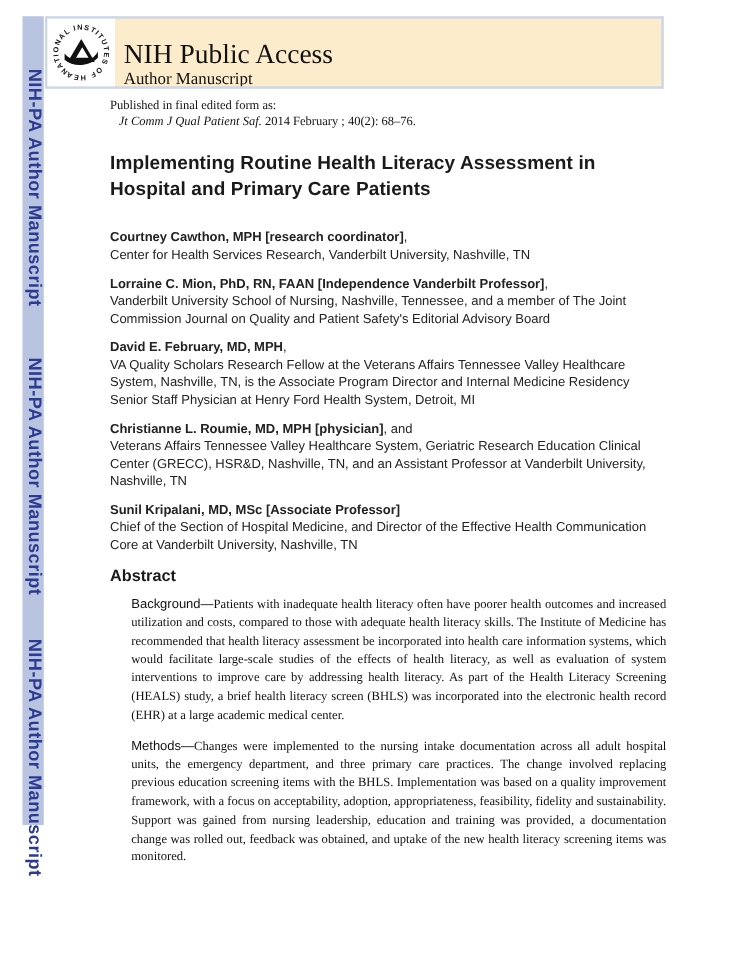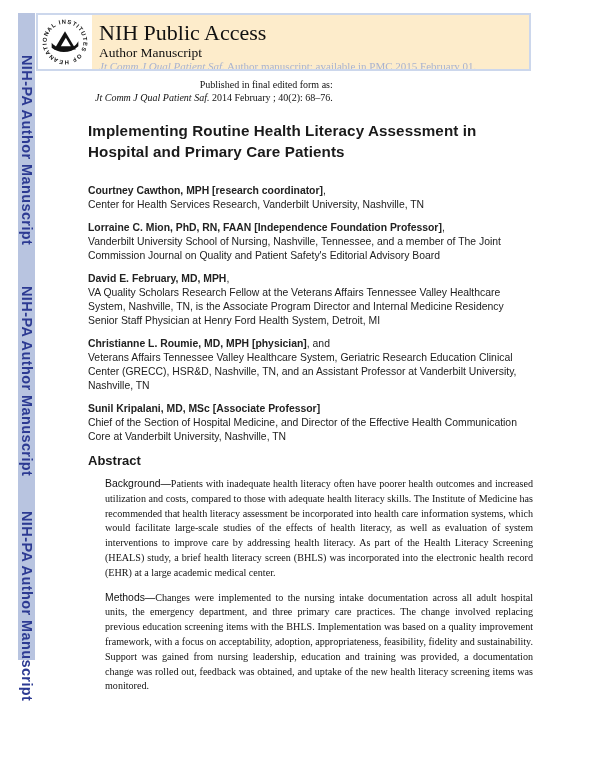--- a/index.html
+++ b/index.html
@@ -26,28 +26,28 @@
 
   
   .banner {
     position:absolute; left:36px; top:13px; width:495px; height:58px;
     background:#fdeccb; border:2px solid #ccd7ec; display:flex; align-items:stretch;
   }
   .logo-box {
     width:54px; background:#ffffff; flex:0 0 54px;
     display:flex; align-items:center; justify-content:center;
   }
-  .banner-text { padding:6px 0 0 7px; overflow:hidden; }
+  .banner-text { padding:16px 0 0 7px; overflow:hidden; }
   .banner-title { font-family:"Liberation Serif", serif; font-size:22px; font-weight:400; color:#111; line-height:24px; }
   .banner-subtitle { font-family:"Liberation Serif", serif; font-size:13.5px; font-weight:400; color:#111; line-height:15px; }
   .banner-citation { font-family:"Liberation Serif", serif; font-size:11px; color:#a9b3cf; line-height:13px; white-space:nowrap; }
   .banner-citation .jrnl { font-style:italic; }
 
   
-  .pubblock { position:absolute; left:88px; top:78px; font-size:10px; line-height:13px;text-align:right; }
+  .pubblock { position:absolute; left:88px; top:78px; font-size:10px; line-height:13px; }
   .pubblock .pubcite { padding-left:7px;font-family:Liberation Serif, serif; }
   .pubblock .jrnl { font-style:italic; }
 
   
   .content { position:absolute; left:88px; top:120px; width:445px; }
   h1.title {
     font-family:"Liberation Sans", sans-serif; font-size:15.2px; font-weight:700;
     line-height:21px; color:#1a1a1a; margin-bottom:22px; letter-spacing:0.1px;
   }
   .author { font-family:"Liberation Sans", sans-serif; font-size:10.4px; line-height:14px; margin-bottom:9px; color:#222; }
@@ -106,21 +106,21 @@
 
   <div class="content">
     <h1 class="title">Implementing Routine Health Literacy Assessment in Hospital and Primary Care Patients</h1>
 
     <div class="author">
       <div><span class="aname">Courtney Cawthon, MPH [research coordinator]</span><span>,</span></div>
       <div>Center for Health Services Research, Vanderbilt University, Nashville, TN</div>
     </div>
 
     <div class="author">
-      <div><span class="aname">Lorraine C. Mion, PhD, RN, FAAN [Independence Foundation Professor]</span><span>,</span></div>
+      <div><span class="aname">Lorraine C. Mion, PhD, RN, FAAN [Independence Vanderbilt Professor]</span><span>,</span></div>
       <div>Vanderbilt University School of Nursing, Nashville, Tennessee, and a member of The Joint Commission Journal on Quality and Patient Safety's Editorial Advisory Board</div>
     </div>
 
     <div class="author">
       <div><span class="aname">David E. February, MD, MPH</span><span>,</span></div>
       <div>VA Quality Scholars Research Fellow at the Veterans Affairs Tennessee Valley Healthcare System, Nashville, TN, is the Associate Program Director and Internal Medicine Residency Senior Staff Physician at Henry Ford Health System, Detroit, MI</div>
     </div>
 
     <div class="author">
       <div><span class="aname">Christianne L. Roumie, MD, MPH [physician]</span><span>, and</span></div>

